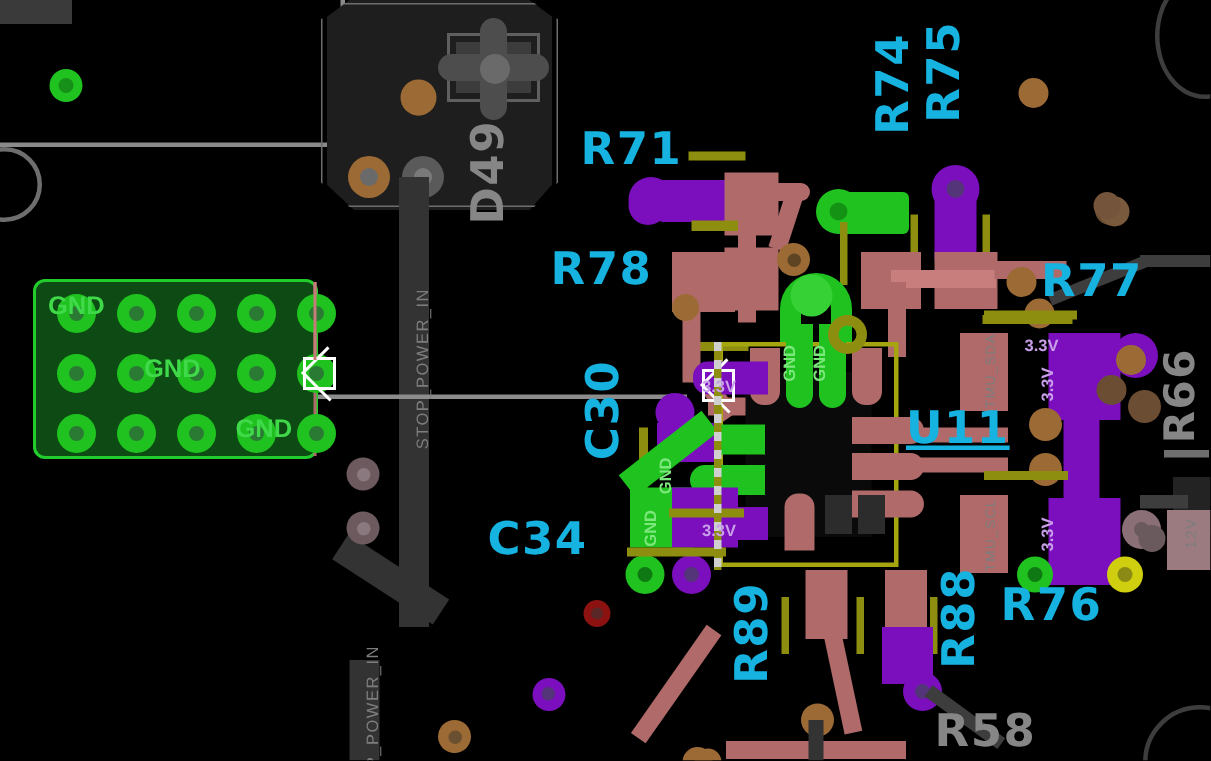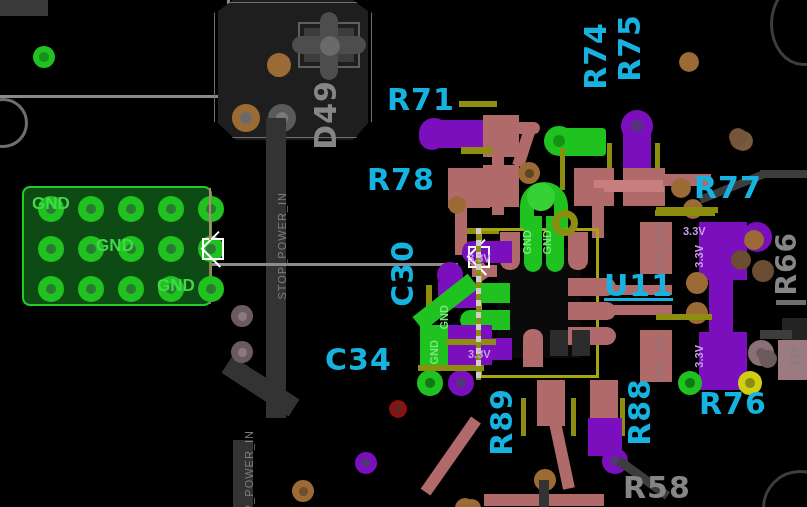--- a/index.html
+++ b/index.html
@@ -289,21 +289,21 @@
       <div class="ref" style="left: 367px; top: 162px; font-size: 30px;">R78</div>
       <div class="ref" style="left: 578px; top: 22px; font-size: 30px; transform-origin: left top; transform: rotate(-90deg) translateX(-100%);">R74</div>
       <div class="ref" style="left: 612px; top: 14px; font-size: 30px; transform-origin: left top; transform: rotate(-90deg) translateX(-100%);">R75</div>
       <div class="ref" style="left: 694px; top: 170px; font-size: 30px;">R77</div>
       <div class="ref" style="left: 770px; top: 232px; font-size: 28px; color: rgb(134, 134, 134); transform-origin: left top; transform: rotate(-90deg) translateX(-100%);">R66</div>
       <div class="ref" style="left: 604px; top: 268px; font-size: 30px; text-decoration: underline;">U11</div>
       <div class="ref" style="left: 385px; top: 240px; font-size: 30px; transform-origin: left top; transform: rotate(-90deg) translateX(-100%);">C30</div>
       <div class="ref" style="left: 325px; top: 342px; font-size: 30px;">C34</div>
       <div class="ref" style="left: 484px; top: 388px; font-size: 30px; transform-origin: left top; transform: rotate(-90deg) translateX(-100%);">R89</div>
       <div class="ref" style="left: 622px; top: 378px; font-size: 30px; transform-origin: left top; transform: rotate(-90deg) translateX(-100%);">R88</div>
-      <div class="ref" style="left: 667px; top: 386px; font-size: 30px; margin-left: 32px;">R76</div>
+      <div class="ref" style="left: 667px; top: 386px; font-size: 30px;">R76</div>
       <div class="ref" style="left: 623px; top: 470px; font-size: 30px; color: rgb(134, 134, 134);">R58</div>
       <div class="ref" style="left: 308px; top: 80px; font-size: 30px; color: rgb(134, 134, 134); transform-origin: left top; transform: rotate(-90deg) translateX(-100%);">D49</div>
     </div>
 
   <div id="netlabels">
       <div class="nettxt" style="left: 276px; top: 192px; font-size: 11px; letter-spacing: 1px; transform-origin: left top; transform: rotate(-90deg) translateX(-100%);">STOP_POWER_IN</div>
       <div class="nettxt" style="left: 243px; top: 430px; font-size: 11px; letter-spacing: 1px; transform-origin: left top; transform: rotate(-90deg) translateX(-100%);">STOP_POWER_IN</div>
       <div class="nettxt" style="left: 655px; top: 222px; font-size: 9px; letter-spacing: 1px; transform-origin: left top; transform: rotate(-90deg) translateX(-100%);">TMU_SDA</div>
       <div class="nettxt" style="left: 655px; top: 332px; font-size: 9px; letter-spacing: 1px; transform-origin: left top; transform: rotate(-90deg) translateX(-100%);">TMU_SCL</div>
       <div class="nettxt" style="left: 789px; top: 345px; font-size: 10px; letter-spacing: 1px; transform-origin: left top; transform: rotate(-90deg) translateX(-100%);">12V</div>

